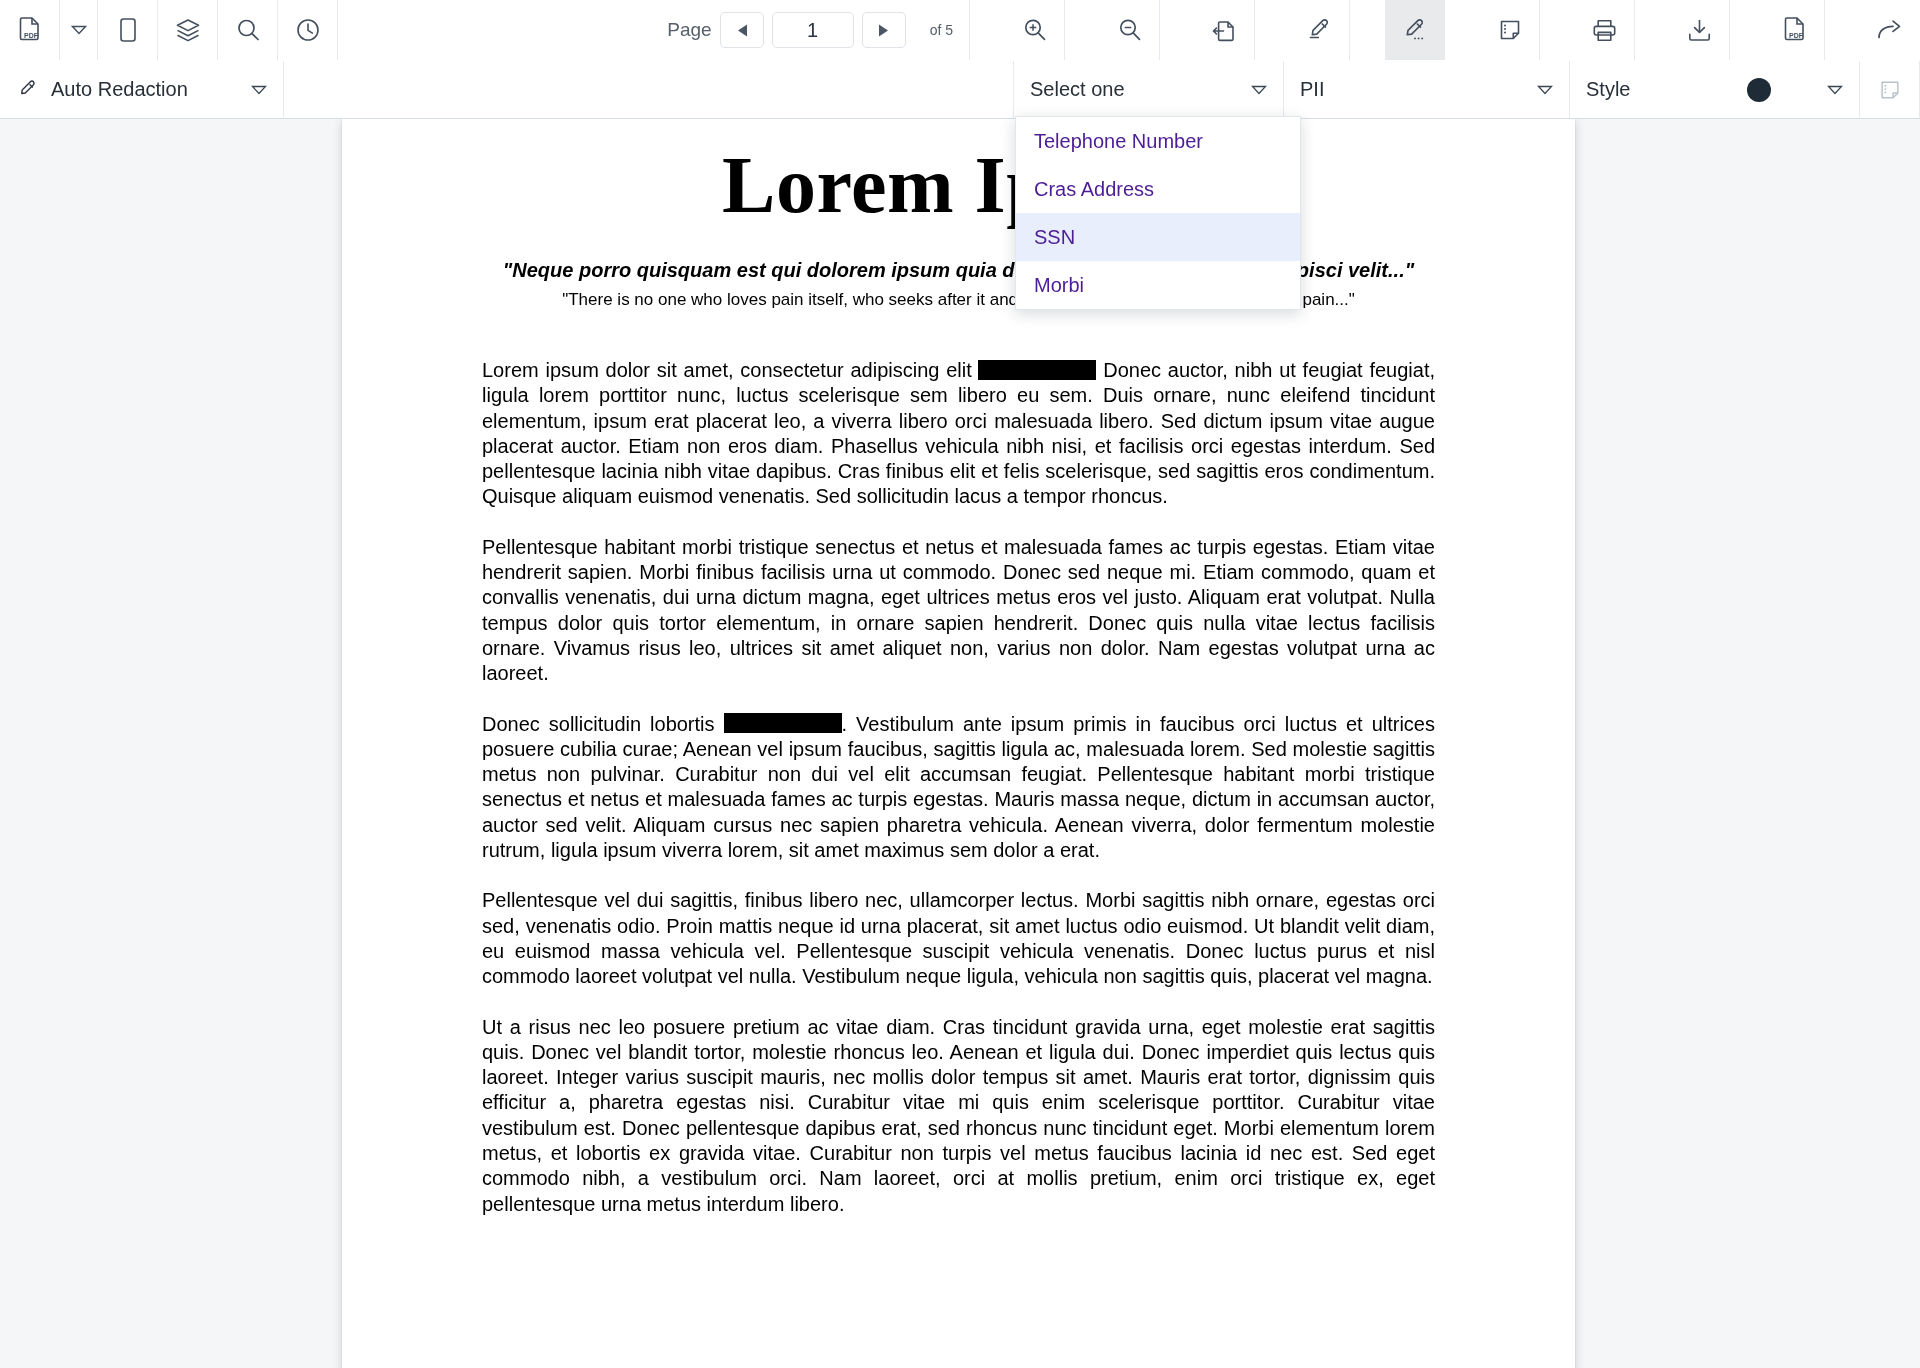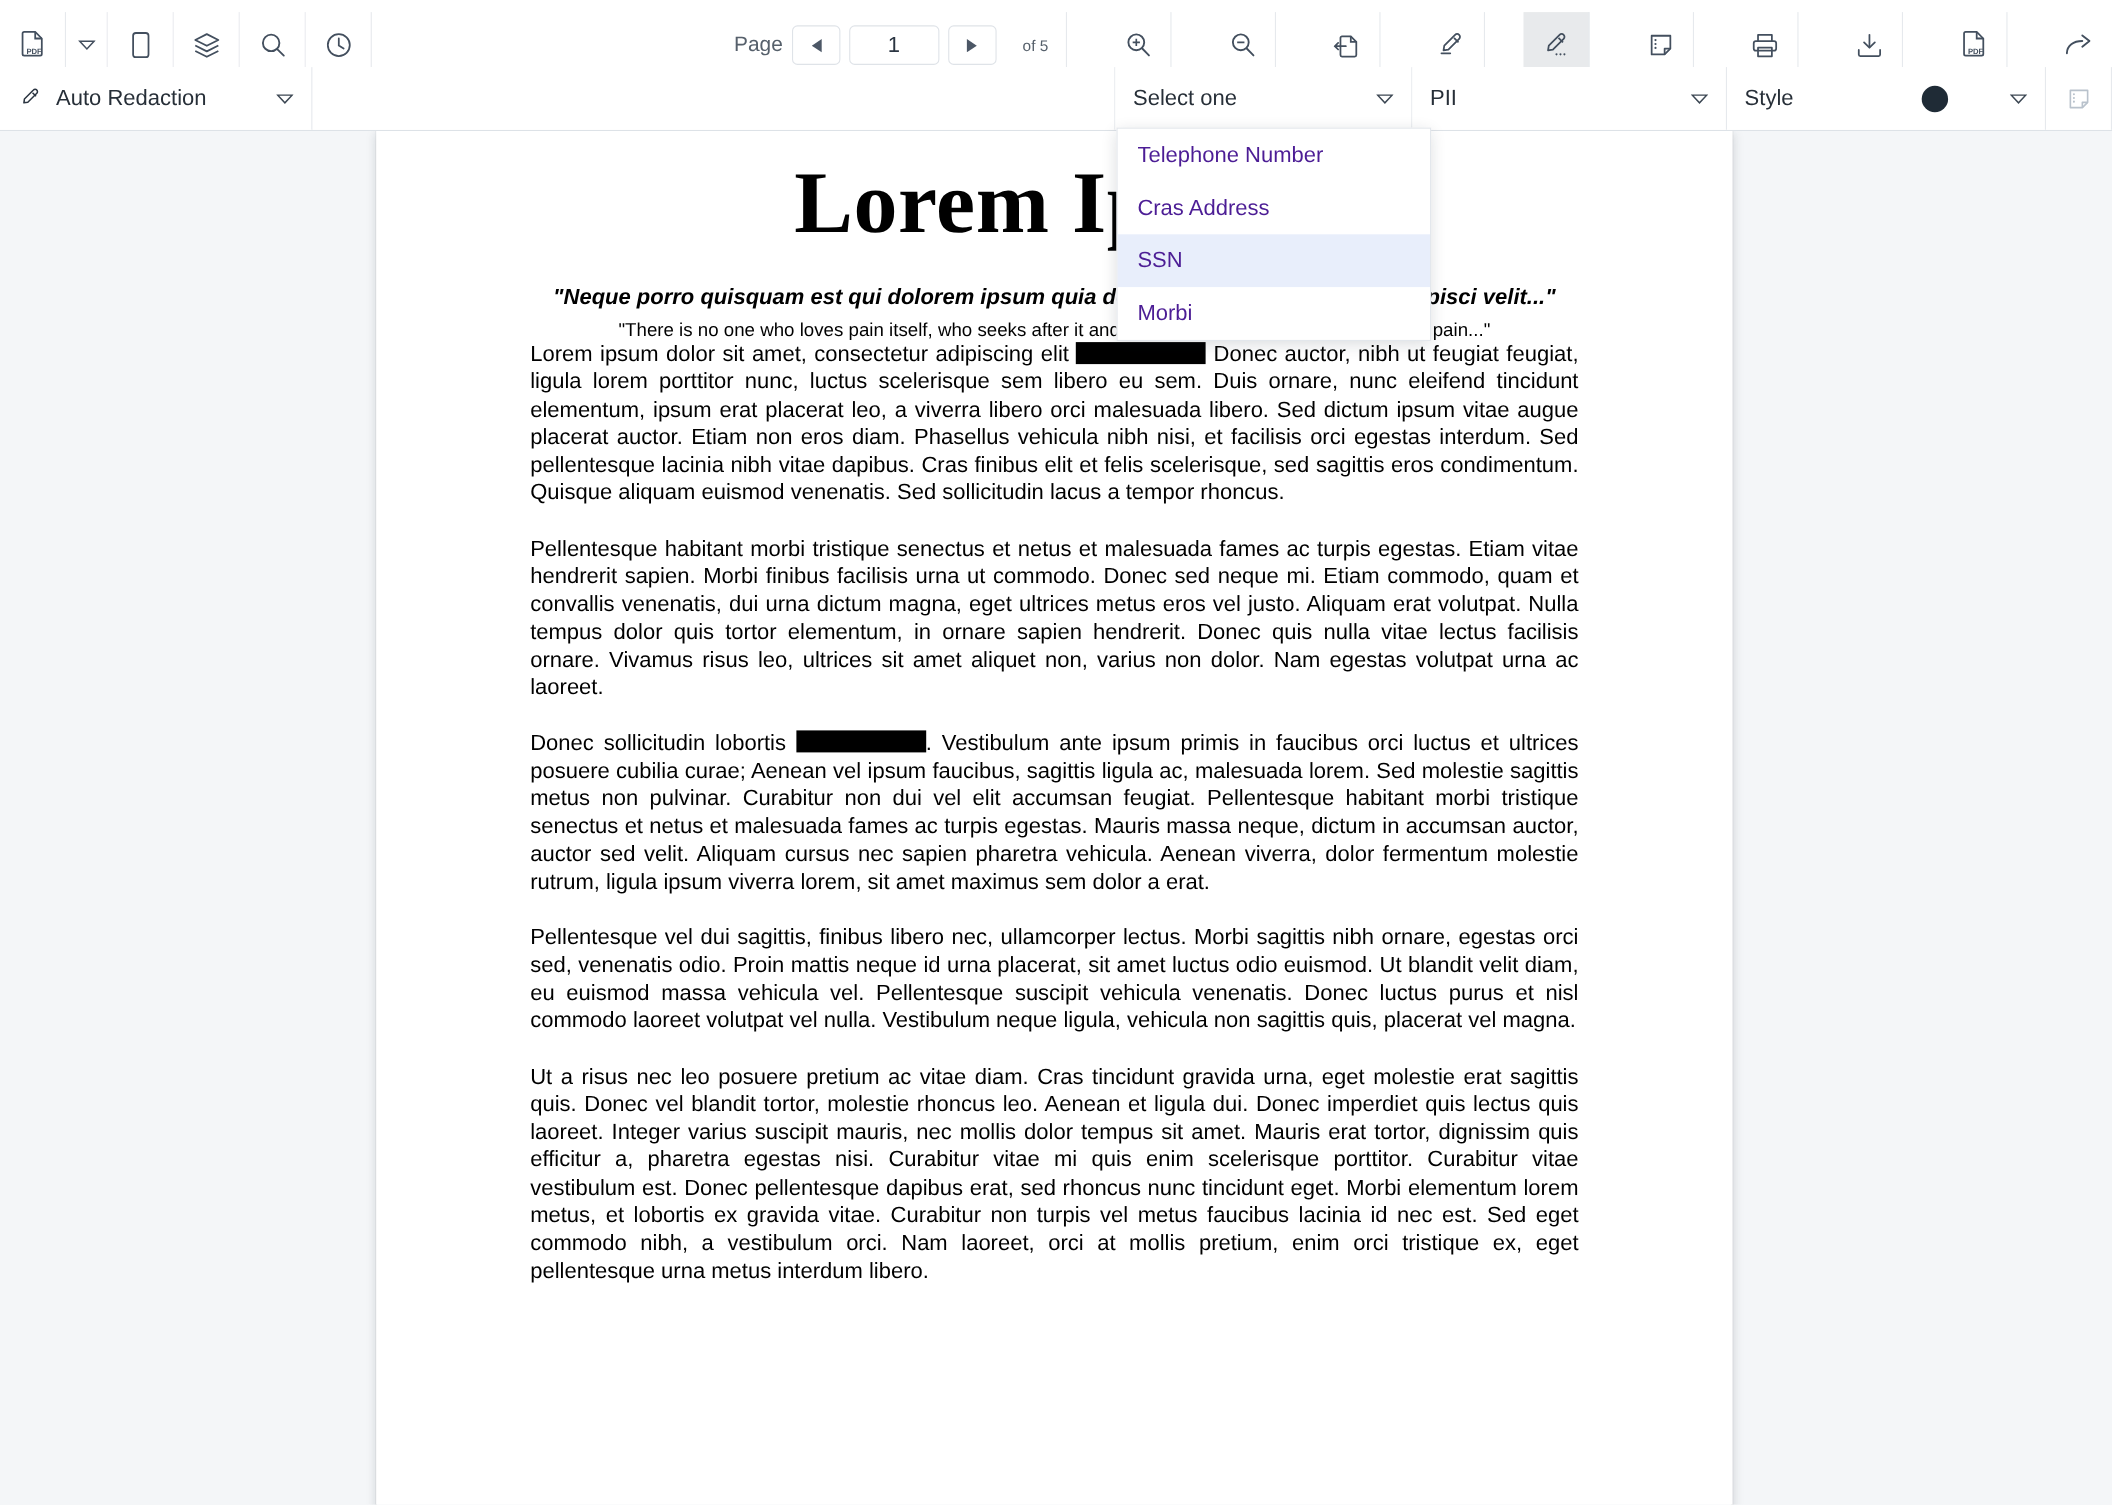--- a/index.html
+++ b/index.html
@@ -10,21 +10,21 @@
     overflow: hidden;
   }
   #app { position: relative; width: 1920px; height: 1368px; }
 
   
   .toolbar-main {
     position: absolute; top: 0; left: 0;
     width: 1920px; height: 72px;
     background: #ffffff;
     border-bottom: 1px solid #d8dde3;
-    display: flex; align-items: flex-end; gap: 35px;
+    display: flex; align-items: flex-start; gap: 35px;
   }
   .tb-btn {
     width: 60px; height: 60px;
     display: flex; align-items: center; justify-content: center;
     border-right: 1px solid #e6e9ed;
     background: #ffffff;
     cursor: pointer;
   }
   .tb-btn.no-border { border-right: none; }
   .tb-btn.active { background: #e8eaec; }
@@ -145,21 +145,21 @@
     font-size: 20px;
     color: #000;
     margin-top: 30px;
   }
   .quote-2 {
     text-align: center;
     font-size: 17px;
     color: #000;
     margin-top: 8px;
   }
-  .body-wrap { padding: 0 140px; }
+  .body-wrap { padding: 0 140px; margin-top: 48px; }
   .para {
     text-align: justify;
     font-size: 20px;
     line-height: 25.3px;
     color: #000;
     margin-bottom: 25px;
   }
   .redact {
     display: inline-block;
     background: #000;

